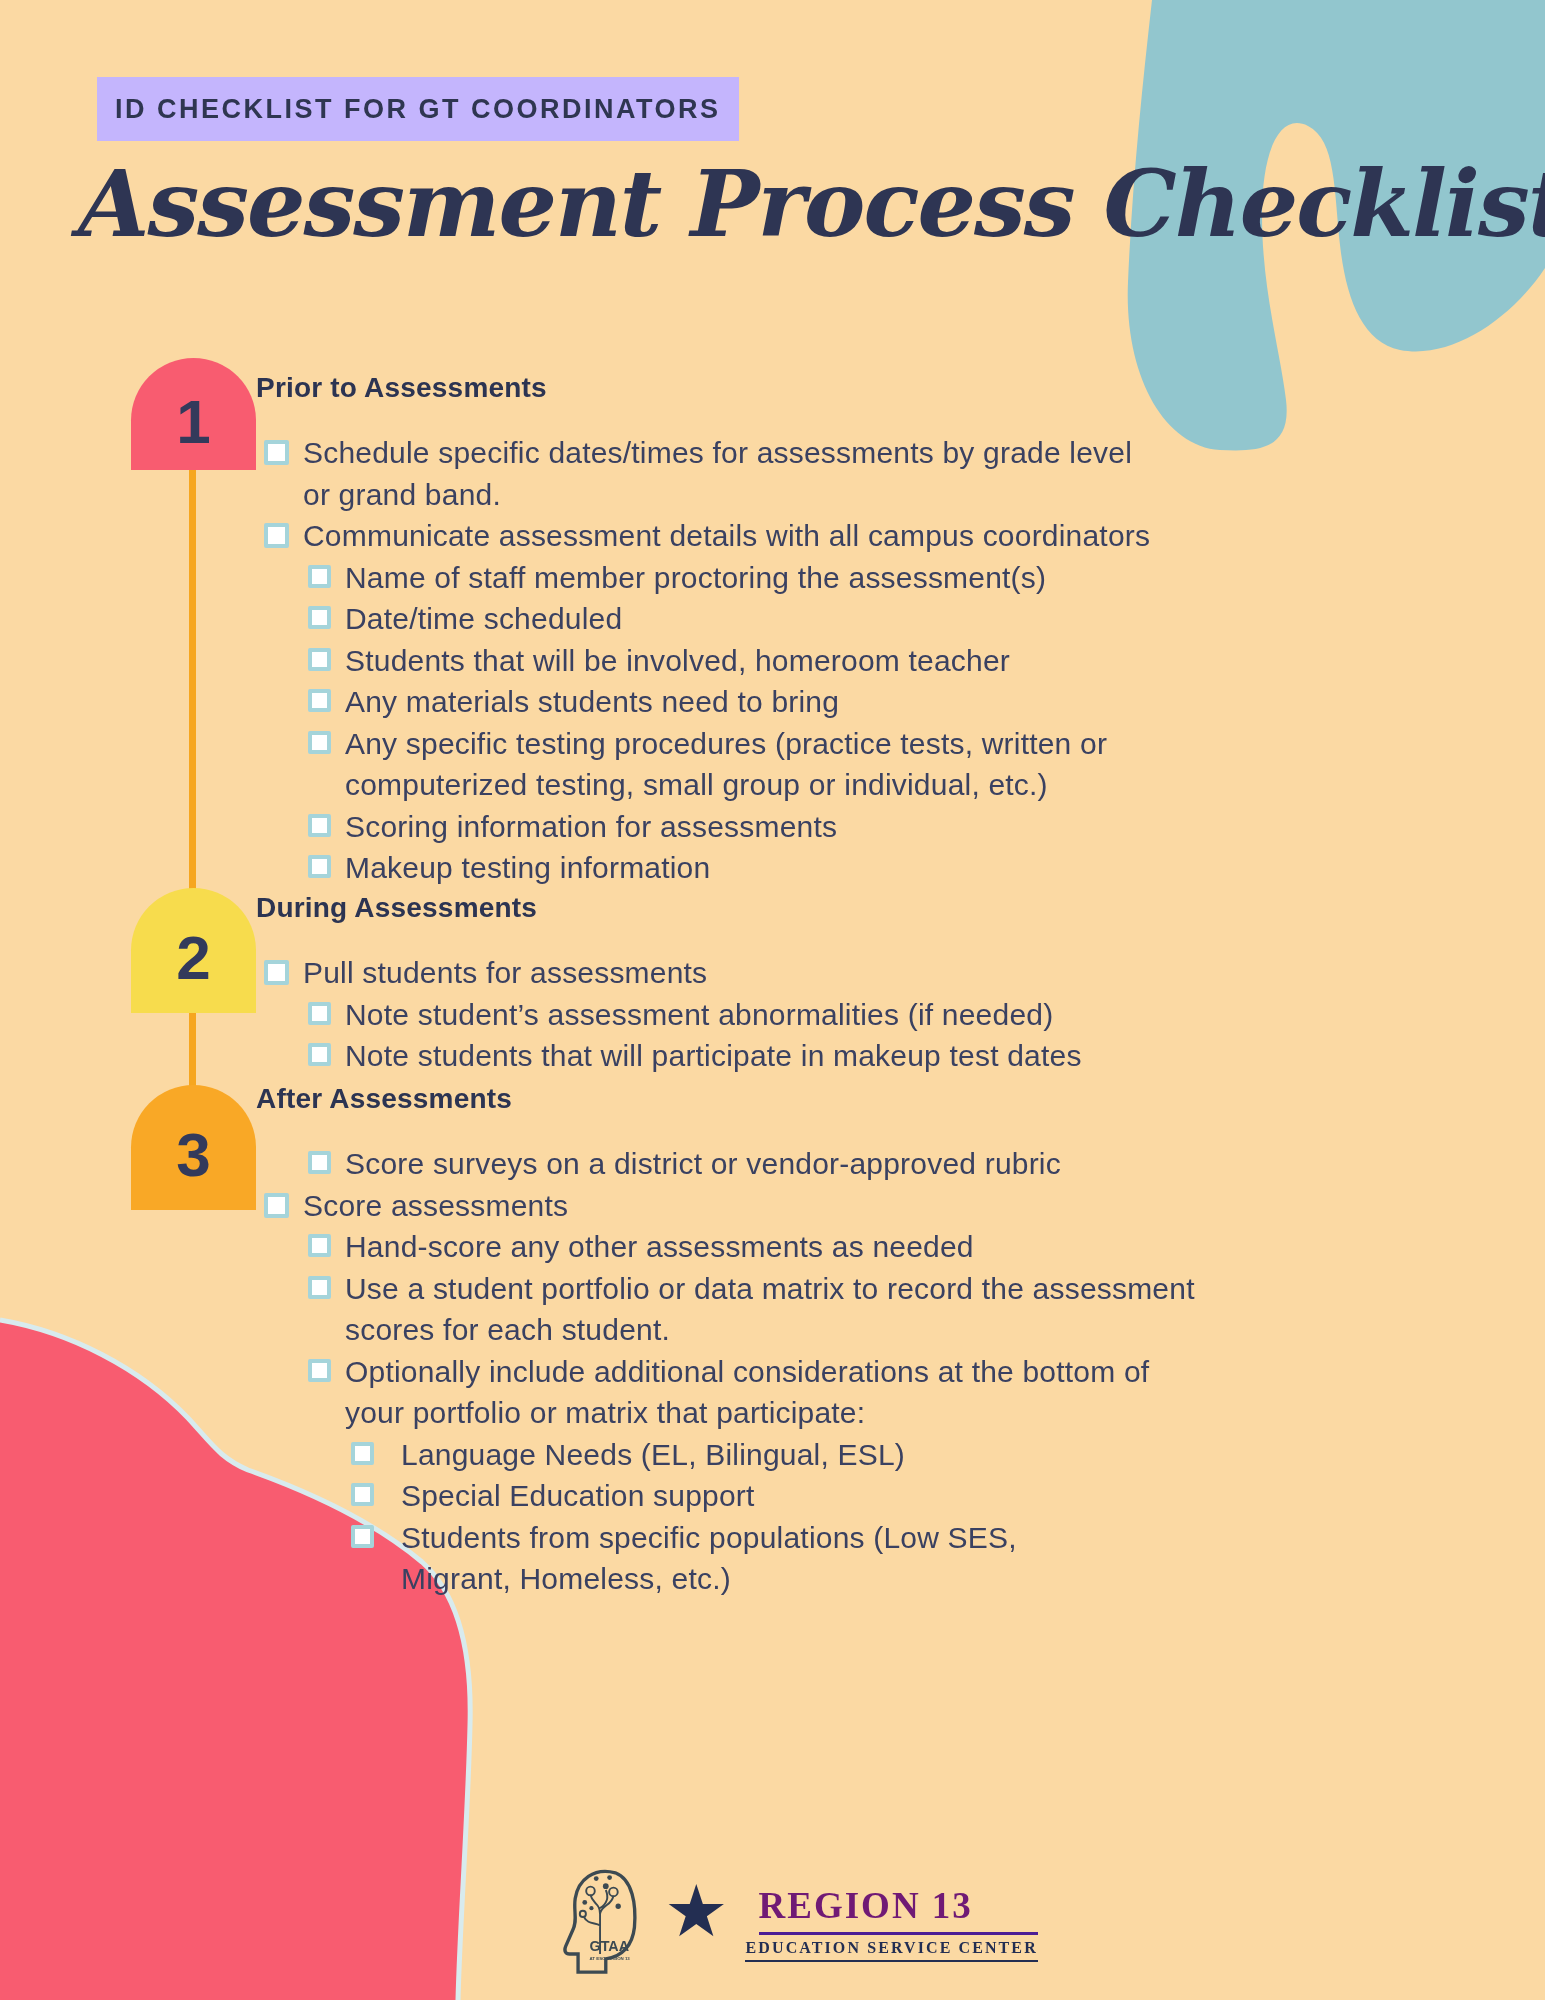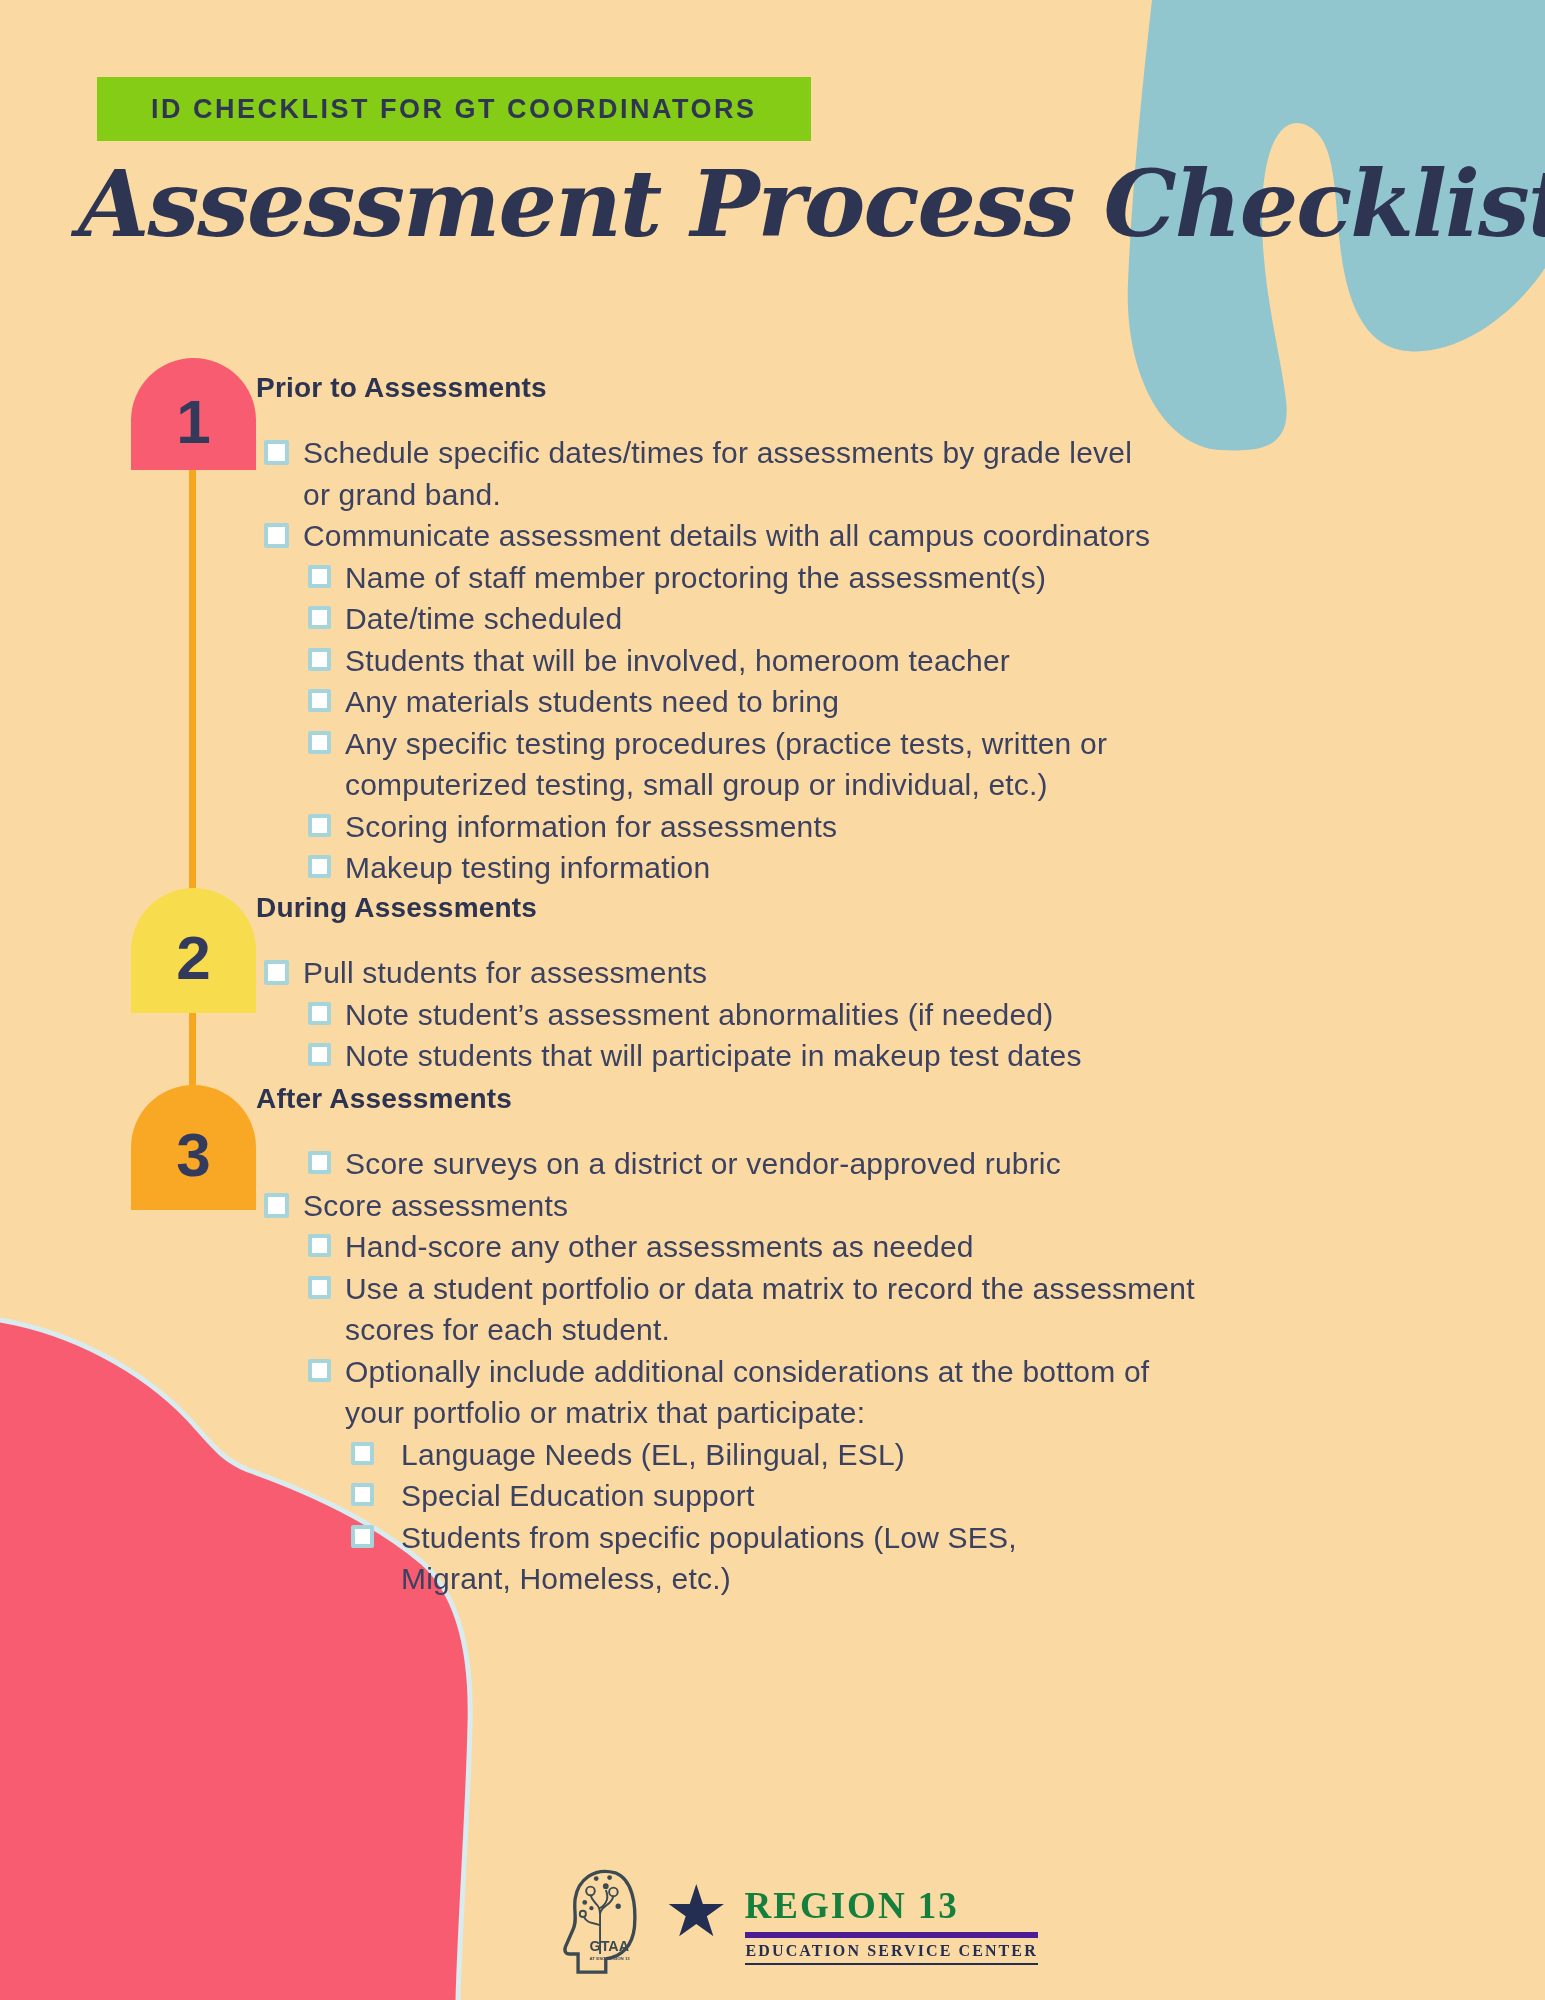--- a/index.html
+++ b/index.html
@@ -10,22 +10,22 @@
     position:relative; width:1545px; height:2000px;
     background:#FBD9A3; overflow:hidden;
   }
 
   
   .blob-svg { position:absolute; left:0; top:0; width:1545px; height:2000px; pointer-events:none; }
 
   
   .badge {
     position:absolute; left:97px; top:77px; height:64px;
-    display:inline-flex; align-items:center; padding:0 54px;
-    background:#84cc16; color:#2F3651;
+    display:inline-flex; align-items:center; padding:0 18px;
+    background:#c4b5fd; color:#2F3651;
     font-size:27px; font-weight:600; letter-spacing:2.5px;
     white-space:nowrap;
   }
 
   
   .title {
     position:absolute; left:78px; top:150px; width:1180px;
     font-family:"DejaVu Serif", serif; font-style:italic; font-weight:bold;
     font-size:92px; color:#2E3553; letter-spacing:-2px; white-space:nowrap;
   }
@@ -75,22 +75,22 @@
   .level-3 .item-text { max-width:720px; }
 
   
   .footer { position:absolute; left:0; top:1860px; width:1545px; height:140px; z-index:4; }
   .gtaa-logo { position:absolute; left:558px; top:6px; }
   .region-logo { position:absolute; left:664px; top:18px; display:flex; align-items:flex-start; }
   .star { font-size:72px; line-height:66px; color:#232E52; margin-right:16px; }
   .region-text { display:flex; flex-direction:column; padding-top:6px; }
   .region-title {
     font-family:"Liberation Serif", serif; font-weight:bold; font-size:37px;
-    color:#15803d; letter-spacing:2px; border-bottom:6px solid #4c1d95;
-    padding-bottom:5px; white-space:nowrap;
+    color:#701a75; letter-spacing:2px; border-bottom:3px solid #4c1d95;
+    padding-bottom:5px; white-space:nowrap;margin-left:14px;
   }
   .region-sub {
     font-family:"Liberation Serif", serif; font-weight:bold; font-size:16px;
     color:#232E52; letter-spacing:2.1px; border-bottom:2px solid #232E52;
     padding:4px 0 3px 1px; white-space:nowrap;text-align:center;
   }
 </style>
 </head>
 <body>
 

